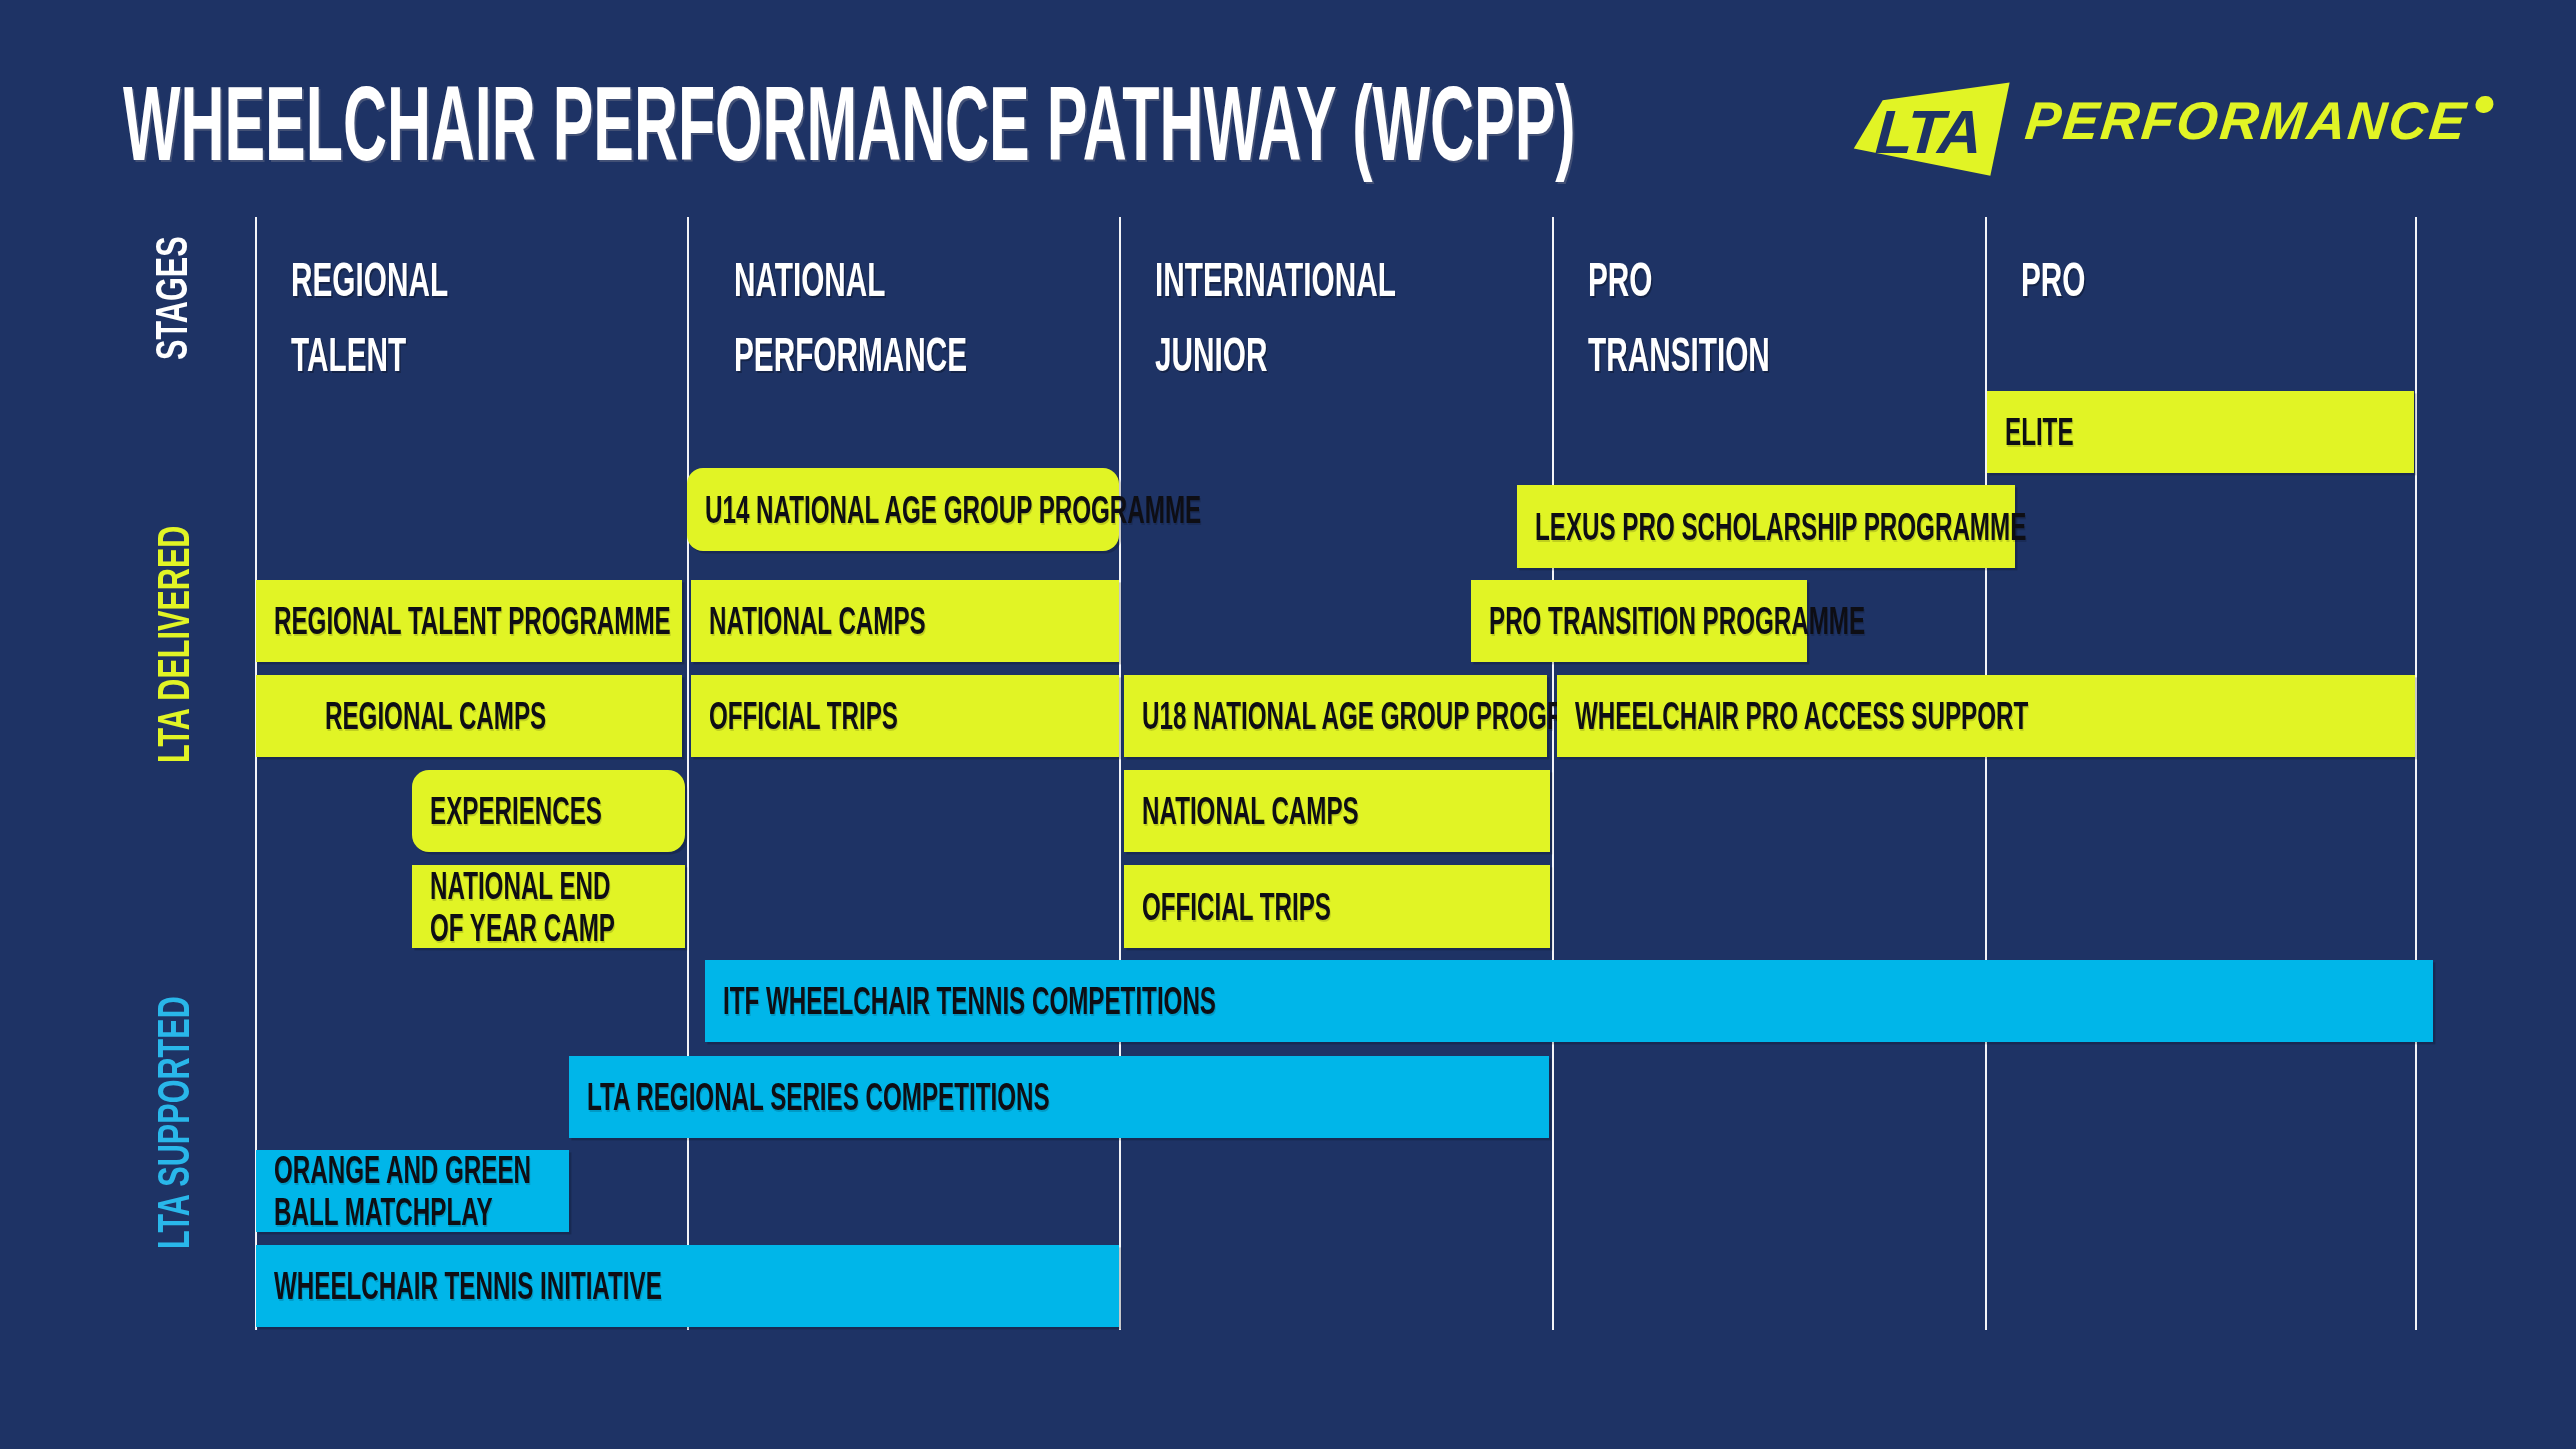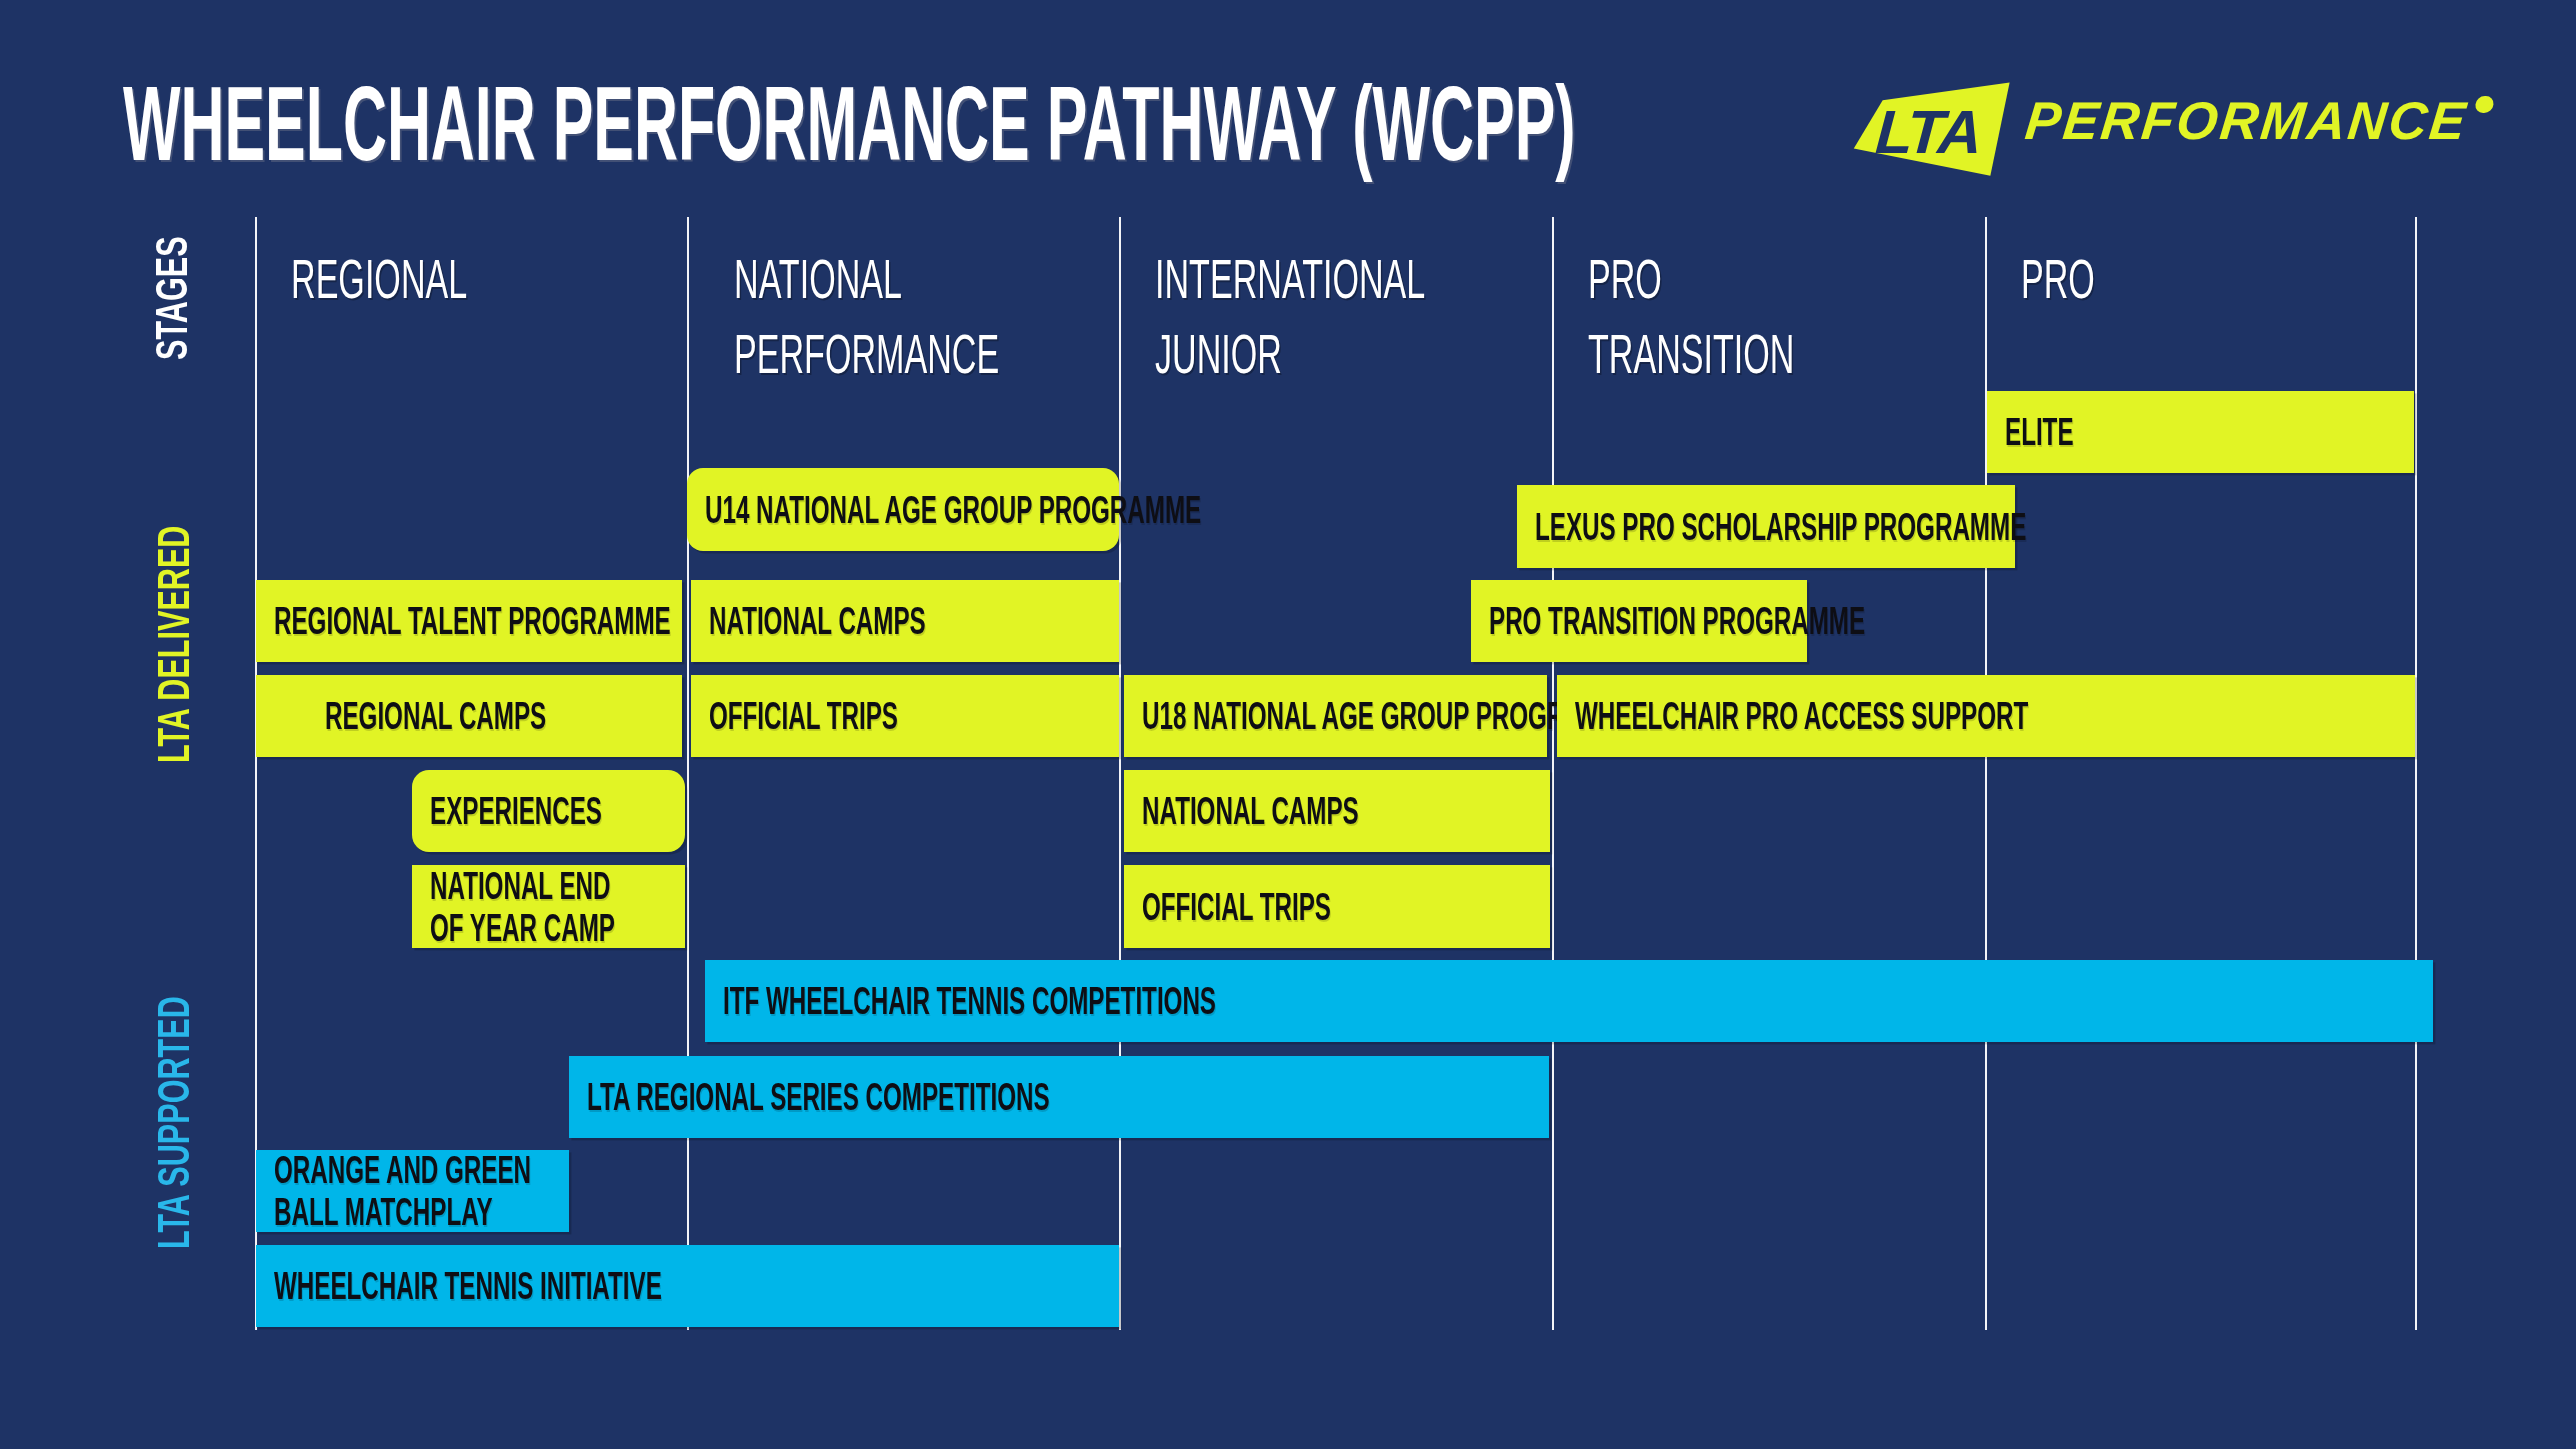--- a/index.html
+++ b/index.html
@@ -43,22 +43,22 @@
     display:inline-block;width:17.7px;height:17.7px;border-radius:50%;
     background:var(--yellow);vertical-align:top;margin-left:6.4px;margin-top:1.6px;
   }
 
   
   .divider{position:absolute;width:2.4px;background:var(--divider);opacity:0.95;z-index:1;}
 
   
   .col-header{
     position:absolute;top:242px;z-index:2;
-    color:var(--headertext);font-weight:400;
-    font-size:55px;line-height:75px;
+    color:var(--headertext);font-weight:700;
+    font-size:48px;line-height:75px;
     text-shadow:2.4px 2.4px 0 rgba(0,0,0,0.28);
   }
   .col-header .cond{transform:scaleX(0.62);}
 
   
   .vlabel{
     position:absolute;z-index:2;
     transform:rotate(-90deg);transform-origin:left top;
     font-size:45px;line-height:45px;font-weight:700;white-space:nowrap;
   }
@@ -109,20 +109,21 @@
 
   <div id="grid-layer">
       <div class="divider" style="left: 255px; top: 217px; height: 1113px;"></div>
       <div class="divider" style="left: 687px; top: 217px; height: 1113px;"></div>
       <div class="divider" style="left: 1119px; top: 217px; height: 1113px;"></div>
       <div class="divider" style="left: 1552px; top: 217px; height: 1113px;"></div>
       <div class="divider" style="left: 1985px; top: 217px; height: 1113px;"></div>
       <div class="divider" style="left: 2415px; top: 217px; height: 1113px;"></div>
       <div class="col-header" style="left: 291px;">
         <div><span class="cond">REGIONAL</span></div>
+        <div><span class="cond">TALENT</span></div>
       </div>
       <div class="col-header" style="left: 734px;">
         <div><span class="cond">NATIONAL</span></div>
         <div><span class="cond">PERFORMANCE</span></div>
       </div>
       <div class="col-header" style="left: 1155px;">
         <div><span class="cond">INTERNATIONAL</span></div>
         <div><span class="cond">JUNIOR</span></div>
       </div>
       <div class="col-header" style="left: 1588px;">

